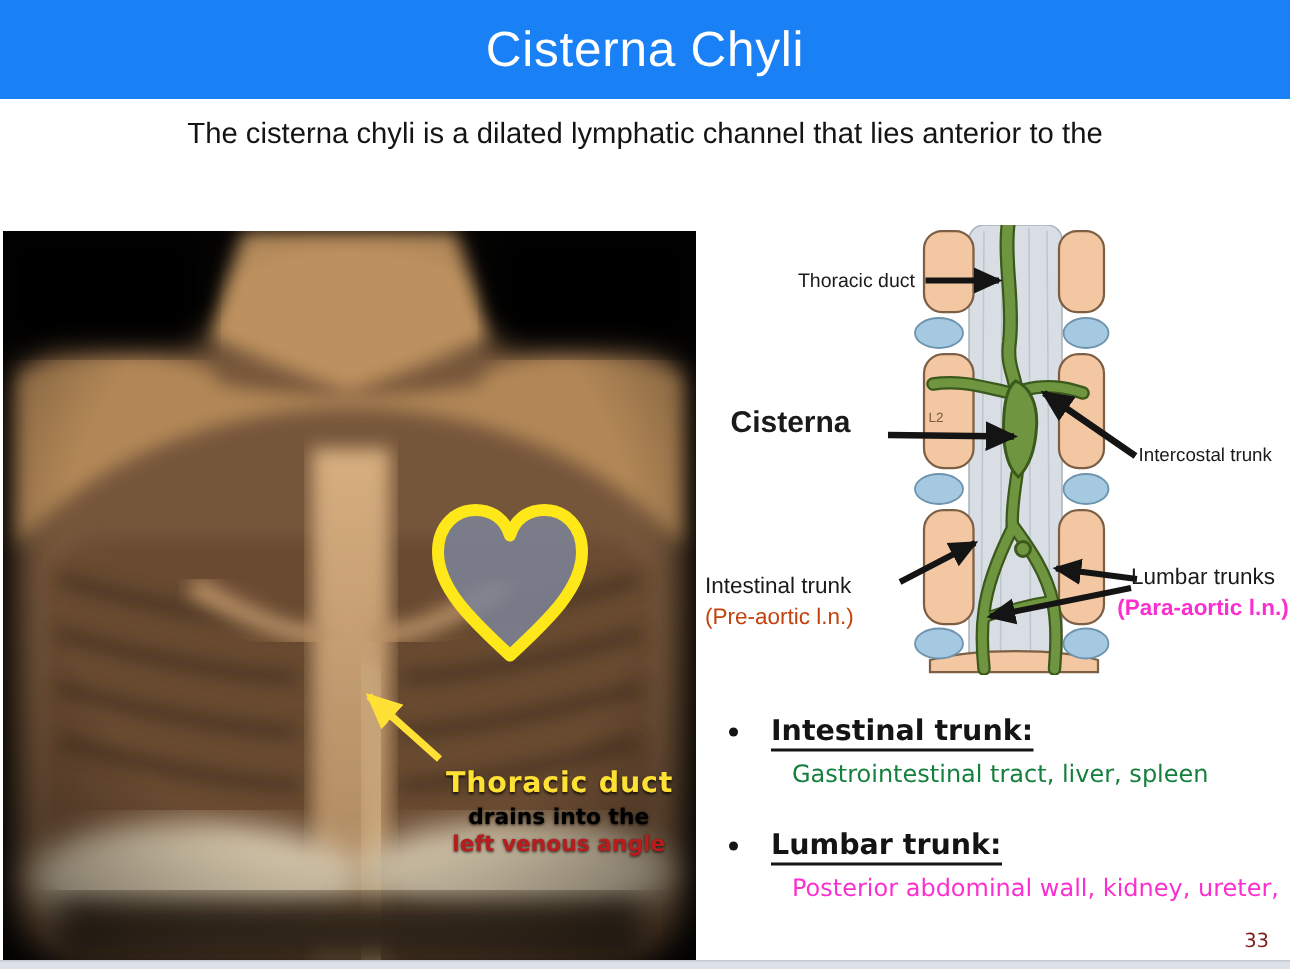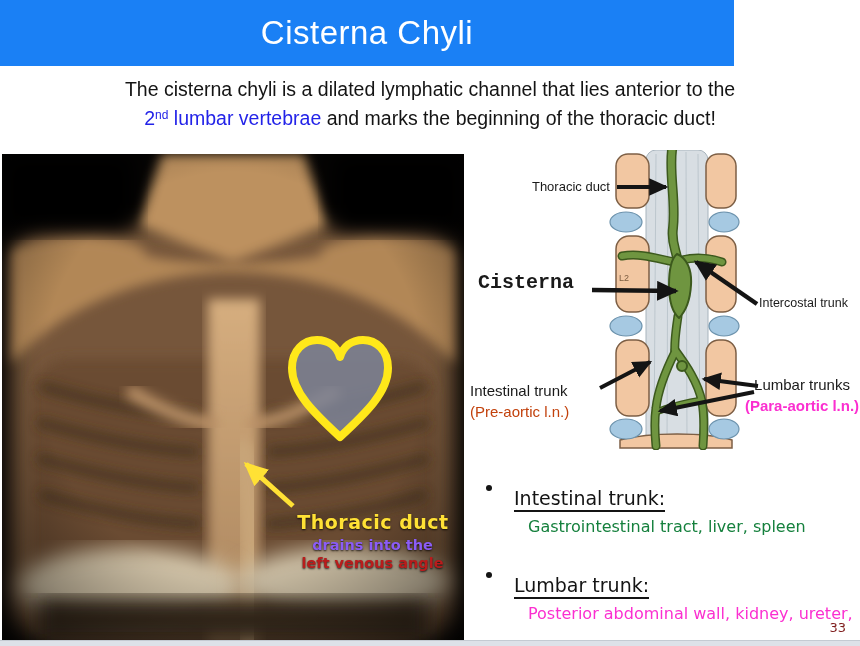--- a/index.html
+++ b/index.html
@@ -1,72 +1,71 @@
 <!DOCTYPE html>
 <html><head>
 <meta charset="utf-8">
 <style>
   html,body{margin:0;padding:0;}
   body{width:860px;height:646px;position:relative;background:#ffffff;overflow:hidden;
        font-family:"Liberation Sans",sans-serif;}
   .abs{position:absolute;}
 
   
-  .header{left:0;top:0;width:734px;height:66px;background:#1A80F5;
+  .header{left:0;top:0;width:860px;height:66px;background:#1A80F5;
           display:flex;align-items:center;justify-content:center;}
   .header .title{color:#ffffff;font-size:33px;letter-spacing:.5px;}
 
   
   .intro{left:0;top:76px;width:860px;text-align:center;color:#141414;
          font-size:19.5px;line-height:26px;}
   .blue{color:#2323E8;}
   sup.nd{font-size:12px;vertical-align:6px;}
 
   
   .photo-wrap{left:2px;top:154px;width:462px;height:487px;background:#000;}
   .photo-label{font-family:"DejaVu Sans",sans-serif;font-weight:bold;text-align:center;
                text-shadow:0 1px 2px rgba(0,0,0,.8);}
   .duct-label{left:293px;top:511px;width:160px;color:#FFE135;font-size:19px;letter-spacing:.5px;}
-  .duct-cap1{left:295px;top:537px;width:155px;color:#8b5cf6;font-size:14.5px;}
+  .duct-cap1{left:295px;top:537px;width:155px;color:#000000;font-size:14.5px;}
   .duct-cap2{left:290px;top:555px;width:165px;color:#b91c1c;font-size:14.5px;}
 
   
   .dlabel{color:#1a1a1a;}
   .lbl-thoracic{left:472px;top:179px;width:138px;text-align:right;font-size:13px;}
-  .lbl-cisterna{left:478px;top:271px;width:126px;
-                font-family:Liberation Mono, monospace;font-weight:bold;font-size:20px;line-height:23px;}
+  .lbl-cisterna{left:464px;top:271px;width:126px;text-align:center;
+                font-family:Liberation Sans, sans-serif;font-weight:bold;font-size:20px;line-height:23px;}
   .lbl-intercostal{left:759px;top:296px;font-size:12.5px;}
   .lbl-intestinal{left:470px;top:380px;width:136px;text-align:left;font-size:15px;line-height:21px;white-space:nowrap;}
   .lbl-lumbar{left:742px;top:374px;width:120px;text-align:center;font-size:15px;line-height:21px;white-space:nowrap;}
   .node-purple{color:#c2410c;font-weight:normal;}
   .node-pink{color:#FB2FD0;font-weight:bold;}
 
   
   .bullets{left:470px;top:476px;width:390px;font-family:"DejaVu Sans",sans-serif;color:#141414;}
   .bullet-item{position:relative;padding-left:44px;margin-bottom:26px;}
   .bullet-dot{position:absolute;left:16px;top:9px;width:6px;height:6px;border-radius:50%;background:#141414;}
-  .bullet-head{font-weight:normal;font-size:19px;border-bottom:2px solid #141414;
-               display:inline-block;padding-bottom:1px;margin-top:11px;}
+  .bullet-head{font-weight:bold;font-size:19px;border-bottom:2px solid #141414;
+               display:inline-block;padding-bottom:1px;}
   .bullet-body{margin-top:4px;padding-left:14px;font-size:16px;line-height:21px;white-space:nowrap;}
   .purple{color:#15803d;}
   .pink{color:#FB2FD0;}
 
   .page-num{right:14px;top:620px;font-size:13px;color:#7f1d1d;font-family:"DejaVu Sans",sans-serif;}
   .bottom-strip{left:0;bottom:0;width:860px;height:5px;background:#dde1e8;border-top:1px solid #c4cad2;}
 </style>
 </head>
 <body>
 
 <div class="abs header">
   <span class="title">Cisterna Chyli</span>
 </div>
 
 <div class="abs intro">
   <div>The cisterna chyli is a dilated lymphatic channel that lies anterior to the</div>
-  <div><span class="blue">2</span><sup class="nd blue">nd</sup><span class="blue"> lumbar vertebrae</span><span> and marks the beginning of the thoracic duct!</span></div>
 </div>
 
 <div class="abs photo-wrap">
   <svg width="462" height="487" viewBox="0 0 462 487">
     <defs>
       <filter id="b6">
           <feGaussianBlur stdDeviation="6"></feGaussianBlur>
         </filter>
       <filter id="b10">
           <feGaussianBlur stdDeviation="10"></feGaussianBlur>

